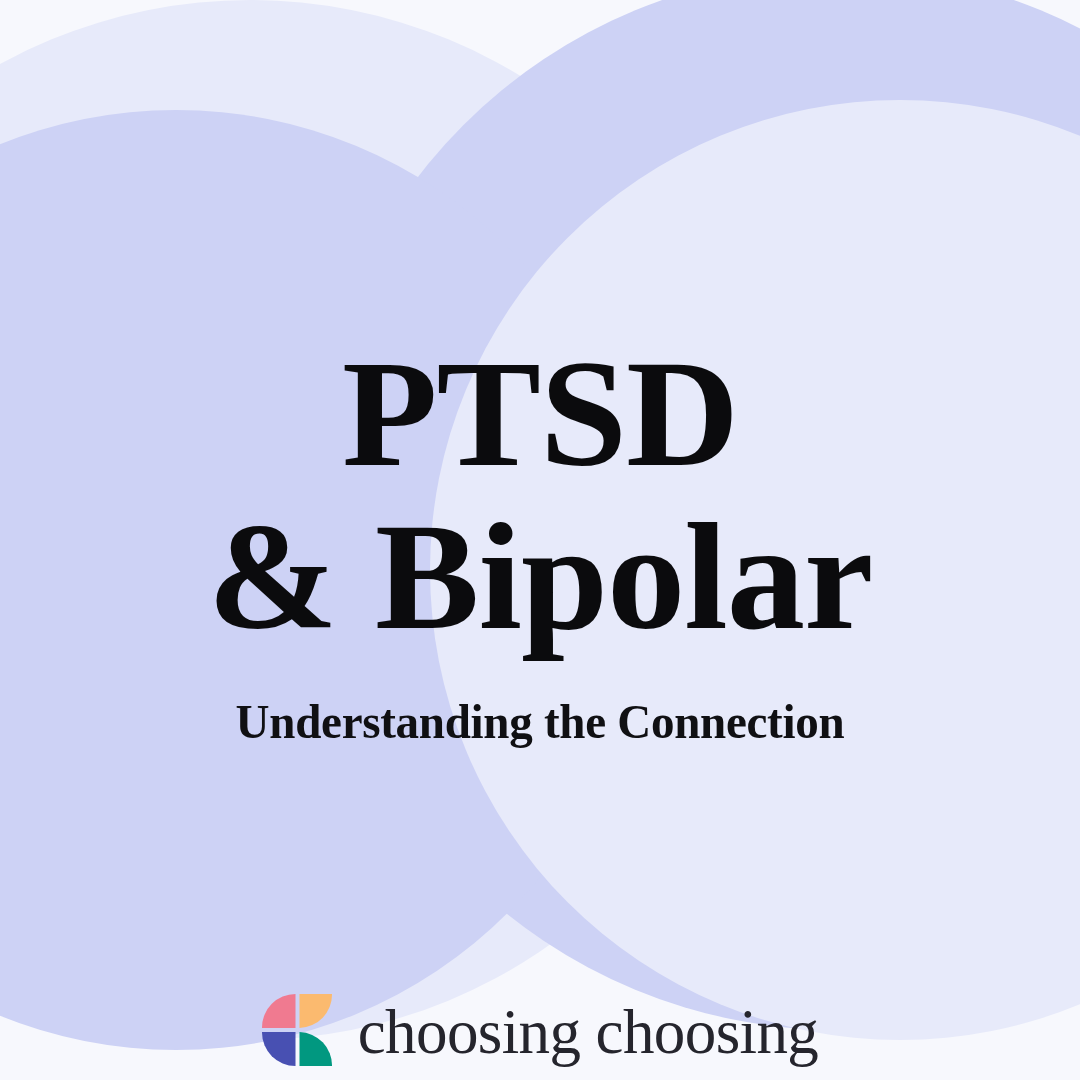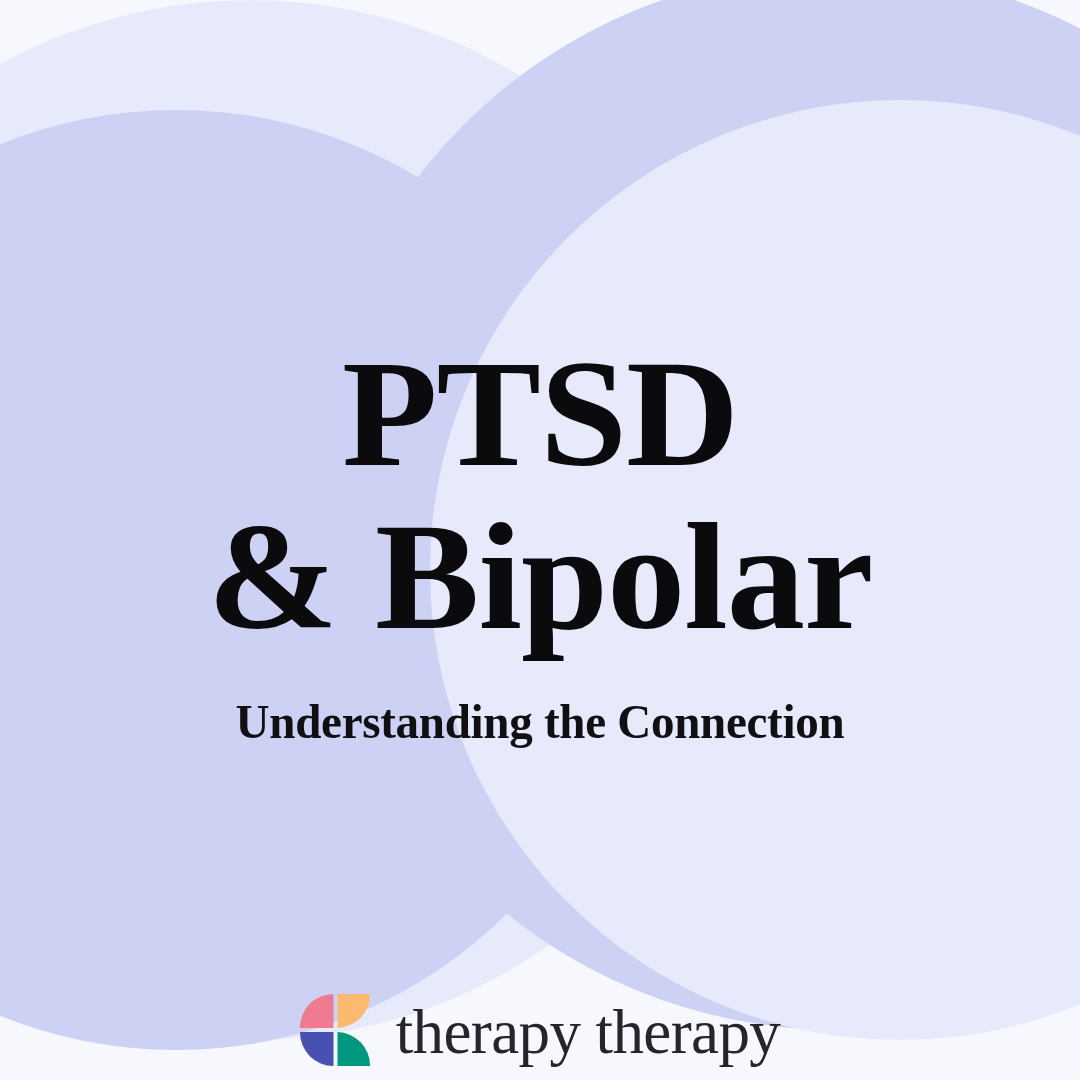--- a/index.html
+++ b/index.html
@@ -139,17 +139,17 @@
 
         <path fill="#F07A90" d="M33.5 0 H33.5 V34 H0 V33.5 A33.5 33.5 0 0 1 33.5 0 Z"></path>
 
         <path fill="#4850B2" d="M0 38 H33.5 V72 A33.5 33.5 0 0 1 0 38.5 Z"></path>
 
         <path fill="#FBBA6F" d="M37.5 0 H70 V0 A33.5 33.5 0 0 1 37.5 34 H37.5 Z"></path>
 
         <path fill="#019880" d="M37.5 38 A33.5 33.5 0 0 1 70 72 H37.5 Z"></path>
       </svg>
 
-      <span class="logo-word" style="color: rgb(37, 37, 45);">therapy therapy</span>
+      <span class="logo-word" style="color: rgb(37, 37, 45);">choosing choosing</span>
     </div>
 
   </div>
 </div>
 
 </body></html>

